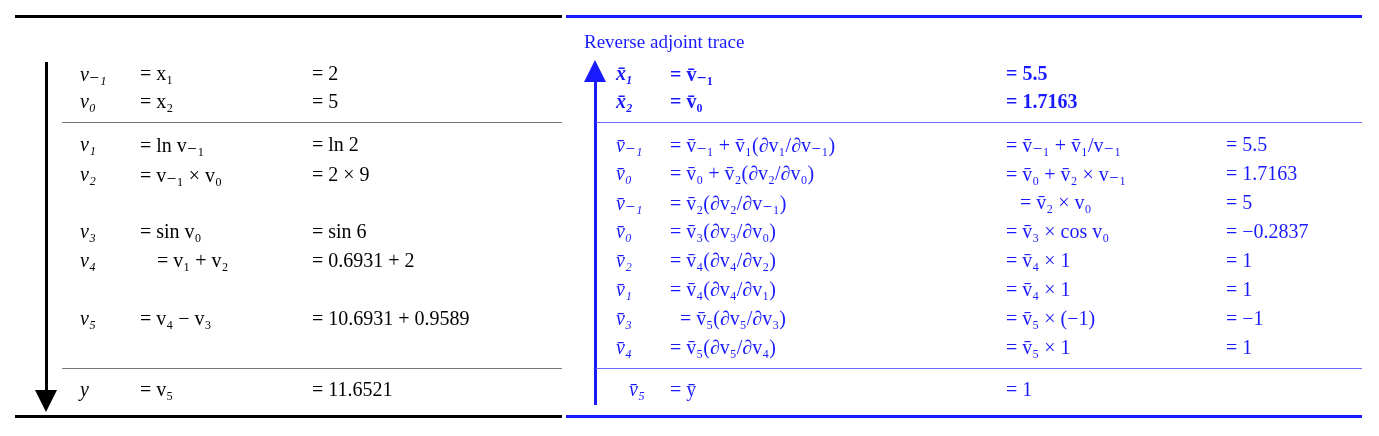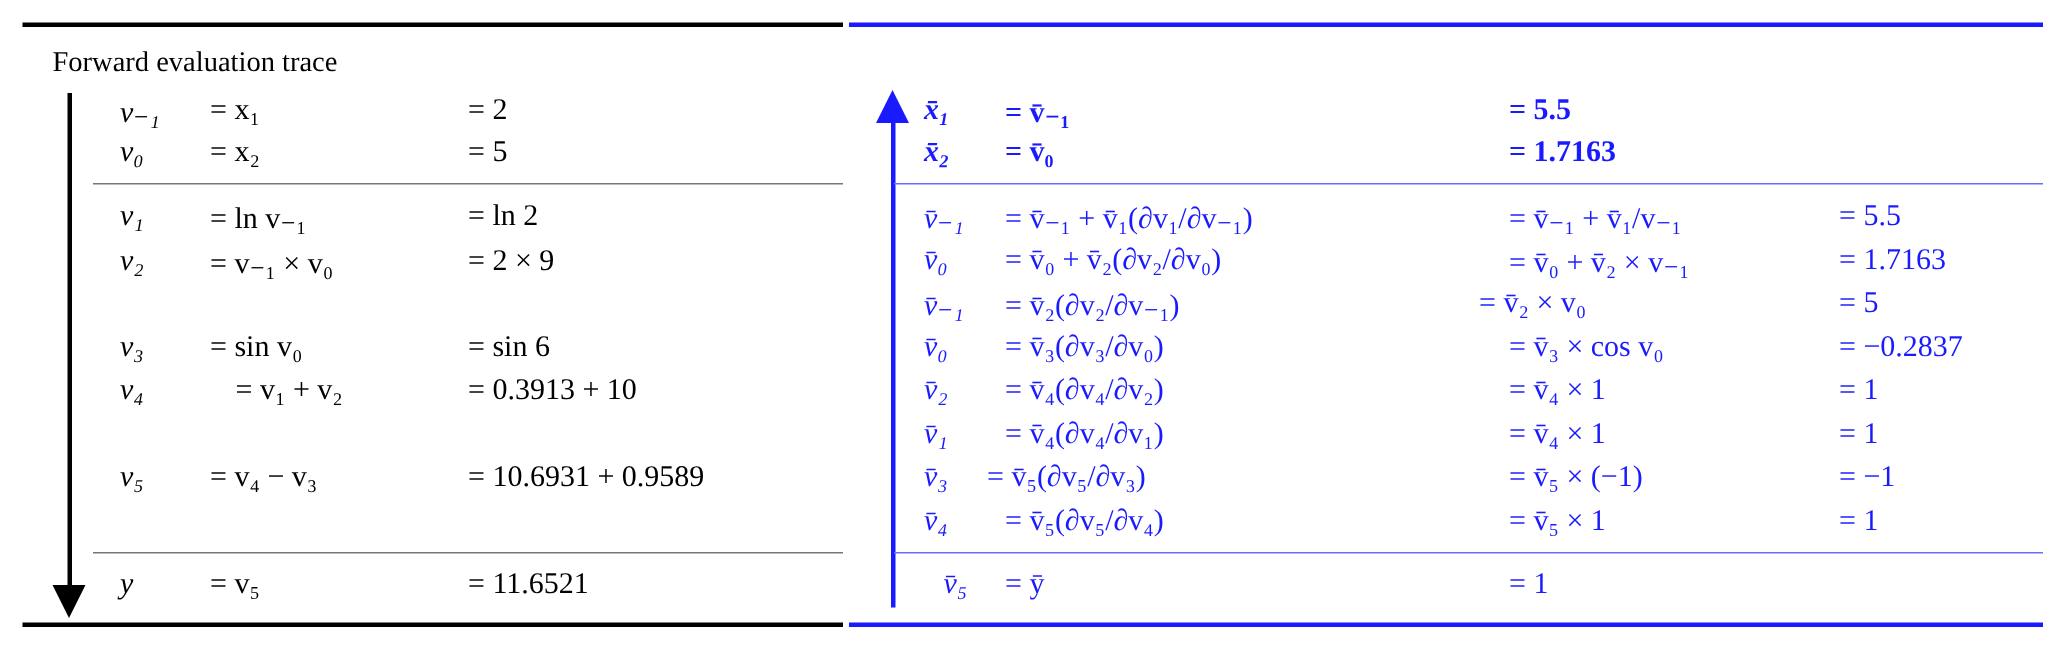--- a/index.html
+++ b/index.html
@@ -18,21 +18,20 @@
   .rule { position:absolute; height:1px; }
   #fwd .rule { left:47px; right:0; background:#777; }
   #rev .rule { left:30px; right:0; background:#6a6aff; }
   .arrow-shaft { position:absolute; width:3px; }
   .arrowhead { position:absolute; width:0; height:0; border-left:11px solid transparent; border-right:11px solid transparent; }
 </style>
 </head>
 <body>
 
 <div id="fwd" class="panel">
-  <div class="title">Forward evaluation trace</div>
   <div class="arrow-shaft" style="left:30px;top:44px;height:330px;background:#000;"></div>
   <div class="arrowhead" style="left:20px;top:372px;border-top:22px solid #000;"></div>
 
   <div class="row" style="top:44px;left:65px;">
     <span class="lhs" style="left:0">v₋₁</span>
     <span style="left:60px">= x₁</span>
     <span style="left:232px">= 2</span>
   </div>
   <div class="row" style="top:72px;left:65px;">
     <span class="lhs" style="left:0">v₀</span>
@@ -52,36 +51,37 @@
     <span style="left:232px">= 2 × 9</span>
   </div>
   <div class="row" style="top:202px;left:65px;">
     <span class="lhs" style="left:0">v₃</span>
     <span style="left:60px">= sin v₀</span>
     <span style="left:232px">= sin 6</span>
   </div>
   <div class="row" style="top:231px;left:65px;">
     <span class="lhs" style="left:0">v₄</span>
     <span style="left:77px">= v₁ + v₂</span>
-    <span style="left:232px">= 0.3913 + 10</span>
+    <span style="left:232px">= 0.6931 + 2</span>
   </div>
   <div class="row" style="top:289px;left:65px;">
     <span class="lhs" style="left:0">v₅</span>
     <span style="left:60px">= v₄ − v₃</span>
     <span style="left:232px">= 10.6931 + 0.9589</span>
   </div>
   <div class="rule" style="top:350px;"></div>
   <div class="row" style="top:360px;left:65px;">
     <span class="lhs" style="left:0">y</span>
     <span style="left:60px">= v₅</span>
     <span style="left:232px">= 11.6521</span>
   </div>
 </div>
 
 <div id="rev" class="panel">
+  <div class="title">Reverse adjoint trace</div>
   <div class="arrowhead" style="left:18px;top:42px;border-bottom:22px solid #1a1aff;"></div>
   <div class="arrow-shaft" style="left:28px;top:62px;height:325px;background:#1a1aff;"></div>
 
   <div class="row bold" style="top:44px;left:50px;">
     <span class="lhs" style="left:0">x̄₁</span>
     <span style="left:54px">= v̄₋₁</span>
     <span style="left:390px">= 5.5</span>
   </div>
   <div class="row bold" style="top:72px;left:50px;">
     <span class="lhs" style="left:0">x̄₂</span>
@@ -98,21 +98,21 @@
   </div>
   <div class="row" style="top:144px;left:50px;">
     <span class="lhs" style="left:0">v̄₀</span>
     <span style="left:54px">= v̄₀ + v̄₂(∂v₂/∂v₀)</span>
     <span style="left:390px">= v̄₀ + v̄₂ × v₋₁</span>
     <span style="left:610px">= 1.7163</span>
   </div>
   <div class="row" style="top:173px;left:50px;">
     <span class="lhs" style="left:0">v̄₋₁</span>
     <span style="left:54px">= v̄₂(∂v₂/∂v₋₁)</span>
-    <span style="left:370px">= v̄₂ × v₀</span>
+    <span style="left:404px">= v̄₂ × v₀</span>
     <span style="left:610px">= 5</span>
   </div>
   <div class="row" style="top:202px;left:50px;">
     <span class="lhs" style="left:0">v̄₀</span>
     <span style="left:54px">= v̄₃(∂v₃/∂v₀)</span>
     <span style="left:390px">= v̄₃ × cos v₀</span>
     <span style="left:610px">= −0.2837</span>
   </div>
   <div class="row" style="top:231px;left:50px;">
     <span class="lhs" style="left:0">v̄₂</span>
@@ -121,21 +121,21 @@
     <span style="left:610px">= 1</span>
   </div>
   <div class="row" style="top:260px;left:50px;">
     <span class="lhs" style="left:0">v̄₁</span>
     <span style="left:54px">= v̄₄(∂v₄/∂v₁)</span>
     <span style="left:390px">= v̄₄ × 1</span>
     <span style="left:610px">= 1</span>
   </div>
   <div class="row" style="top:289px;left:50px;">
     <span class="lhs" style="left:0">v̄₃</span>
-    <span style="left:42px">= v̄₅(∂v₅/∂v₃)</span>
+    <span style="left:64px">= v̄₅(∂v₅/∂v₃)</span>
     <span style="left:390px">= v̄₅ × (−1)</span>
     <span style="left:610px">= −1</span>
   </div>
   <div class="row" style="top:318px;left:50px;">
     <span class="lhs" style="left:0">v̄₄</span>
     <span style="left:54px">= v̄₅(∂v₅/∂v₄)</span>
     <span style="left:390px">= v̄₅ × 1</span>
     <span style="left:610px">= 1</span>
   </div>
   <div class="rule" style="top:350px;"></div>

